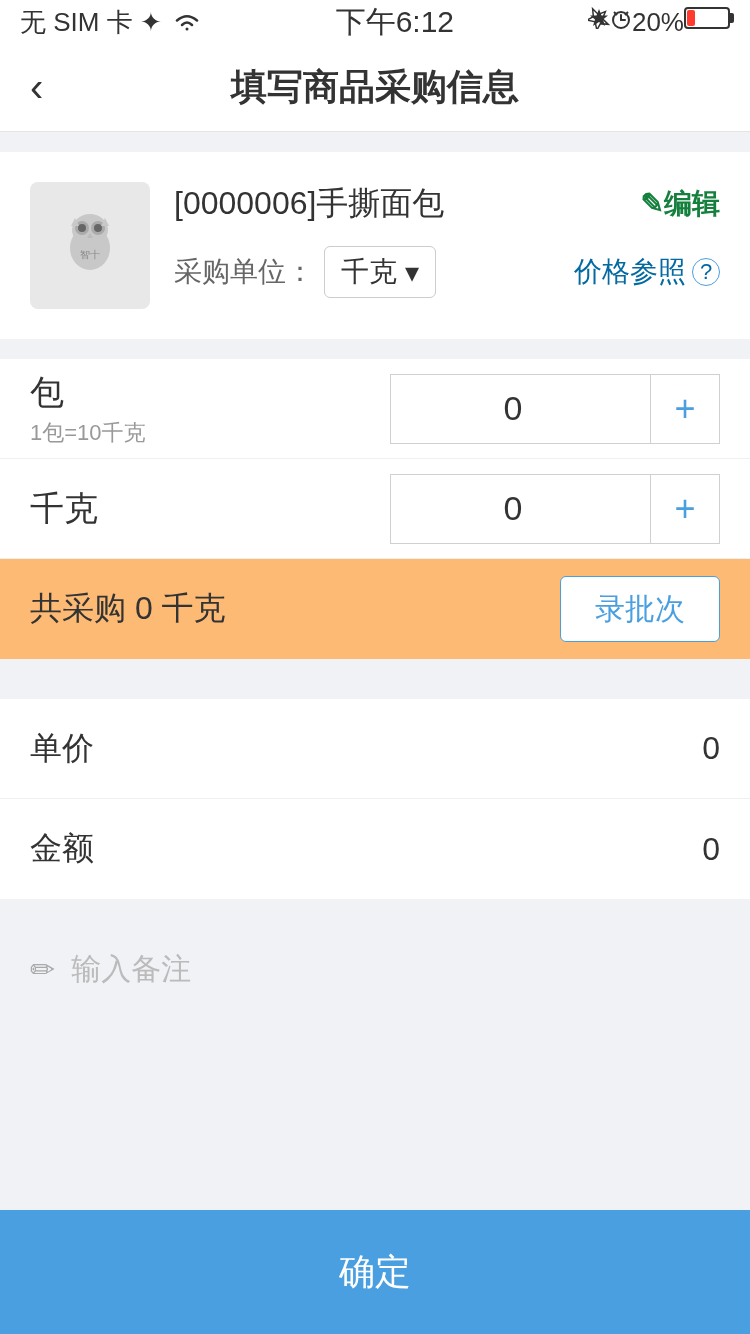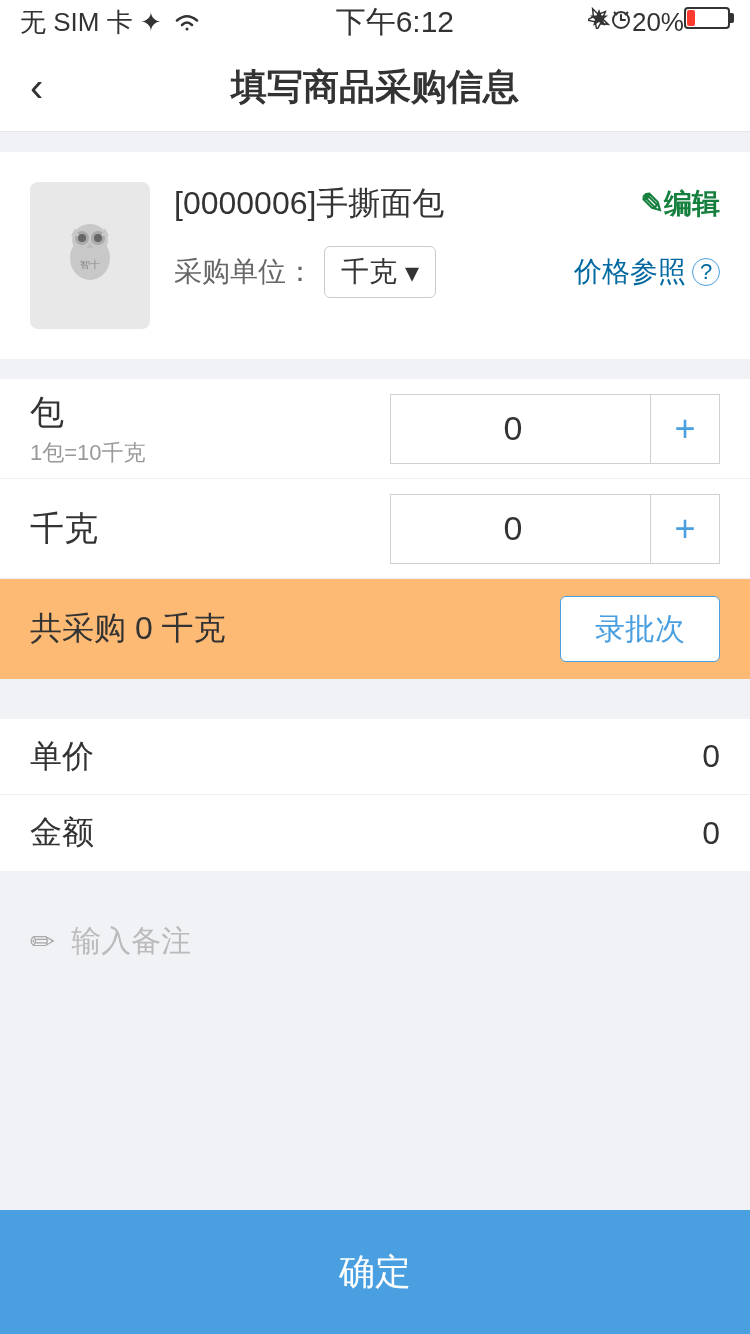--- a/index.html
+++ b/index.html
@@ -97,21 +97,21 @@
     .product-card {
       background: #fff;
       margin-top: 20px;
       padding: 30px;
       display: flex;
       align-items: flex-start;
       gap: 24px;
     }
     .product-image {
       width: 120px;
-      height: 147px;
+      height: 127px;
       background: #e8e8e8;
       border-radius: 8px;
       display: flex;
       align-items: center;
       justify-content: center;
       flex-shrink: 0;
       overflow: hidden;
     }
     .product-image-placeholder {
       display: flex;
@@ -272,21 +272,21 @@
     
     .price-section {
       background: #fff;
       margin-top: 20px;
     }
     .price-row {
       display: flex;
       align-items: center;
       justify-content: space-between;
       padding: 0 30px;
-      height: 76px;
+      height: 100px;
       border-bottom: 1px solid #f0f0f0;
     }
     .price-label {
       font-size: 32px;
       color: #333;
     }
     .price-value {
       font-size: 32px;
       color: #333;
     }

